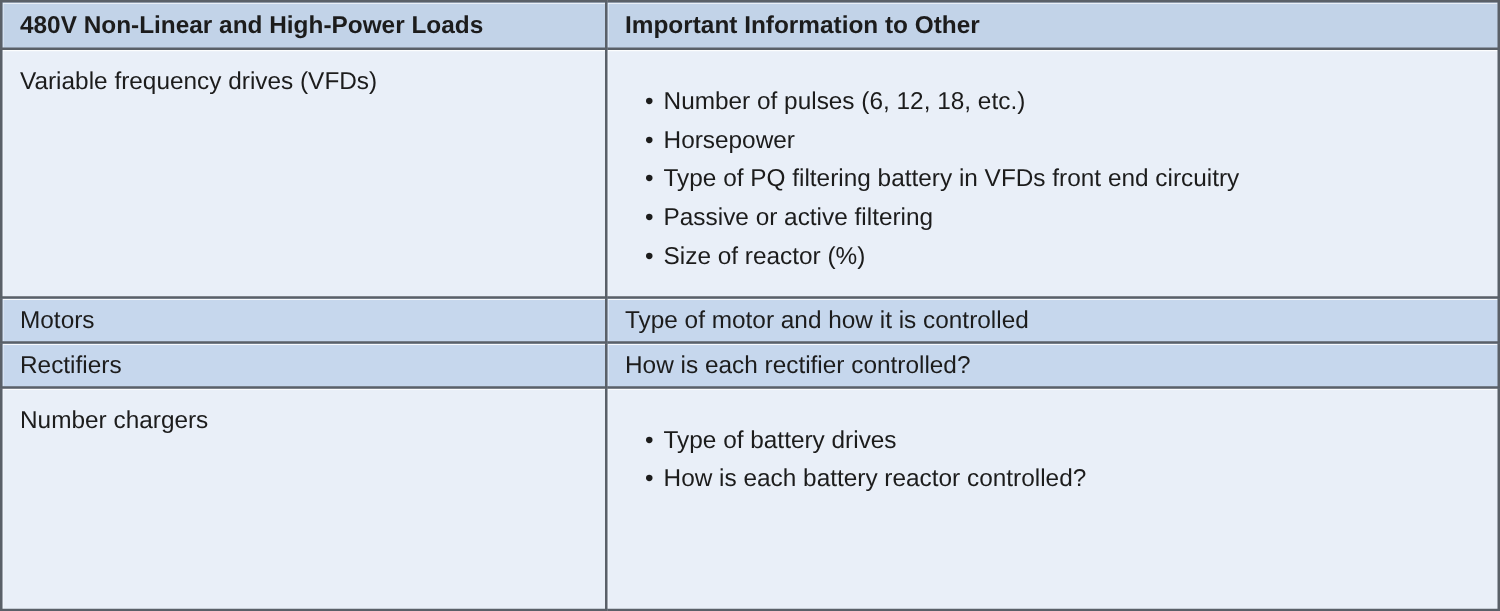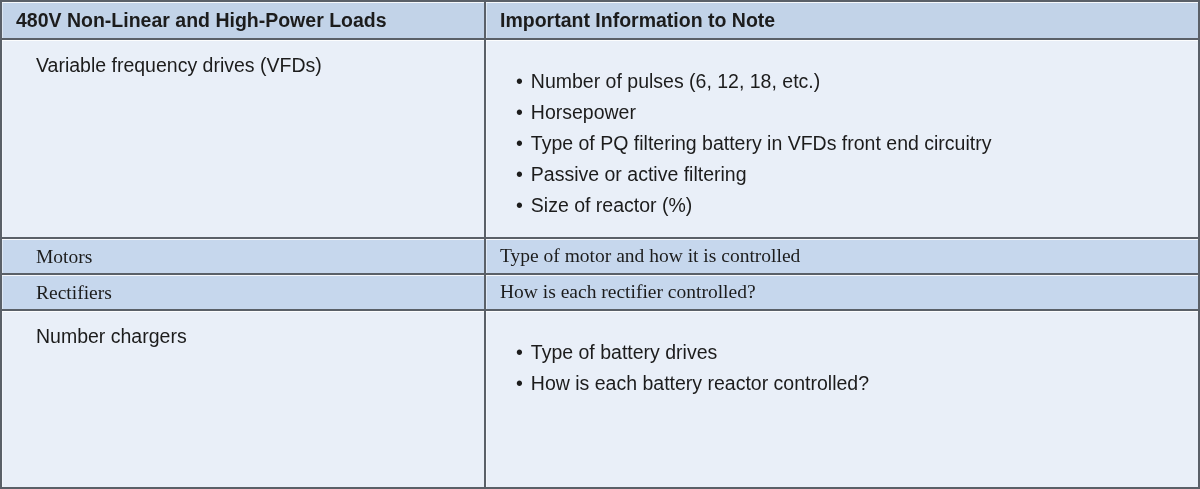--- a/index.html
+++ b/index.html
@@ -41,49 +41,49 @@
   }
   thead th {
     height: 38px;
     background: var(--header-bg);
     font-weight: bold;
   }
   tr.row-light > td { background: var(--light-bg); }
   tr.row-band  > td { background: var(--band-bg); }
   tr.row-tall  > td { vertical-align: top; padding-top: 10px; }
   tr.row-vfds  > td { height: 176px; }
-  tr.row-motors > td, tr.row-rectifiers > td { height: 36px; font-family: Liberation Serif, serif; }
+  tr.row-motors > td, tr.row-rectifiers > td { height: 36px; }
   tr.row-other > td { height: 110px; }
   ul.notes-list {
     margin: 16px;
     padding: 0;
     list-style: none;
   }
   ul.notes-list li {
     line-height: 31px;
     white-space: nowrap;
   }
   ul.notes-list li::before {
     content: "\2022";
     margin-right: 8px;
   }
-  .load-label { line-height: 31px; display: inline-block; margin-left: 20px; }
+  .load-label { line-height: 31px; display: inline-block; }
 </style>
 </head>
 <body>
 
 <table class="loads-table">
   <colgroup>
     <col class="col-loads">
     <col class="col-notes">
   </colgroup>
   <thead>
     <tr>
       <th>480V Non-Linear and High-Power Loads</th>
-      <th>Important Information to Note</th>
+      <th>Important Information to Other</th>
     </tr>
   </thead>
   <tbody>
     <tr class="row-light row-tall row-vfds">
       <td>
         <span class="load-label">Variable frequency drives (VFDs)</span>
       </td>
       <td>
         <ul class="notes-list">
           <li>Number of pulses (6, 12, 18, etc.)</li>

